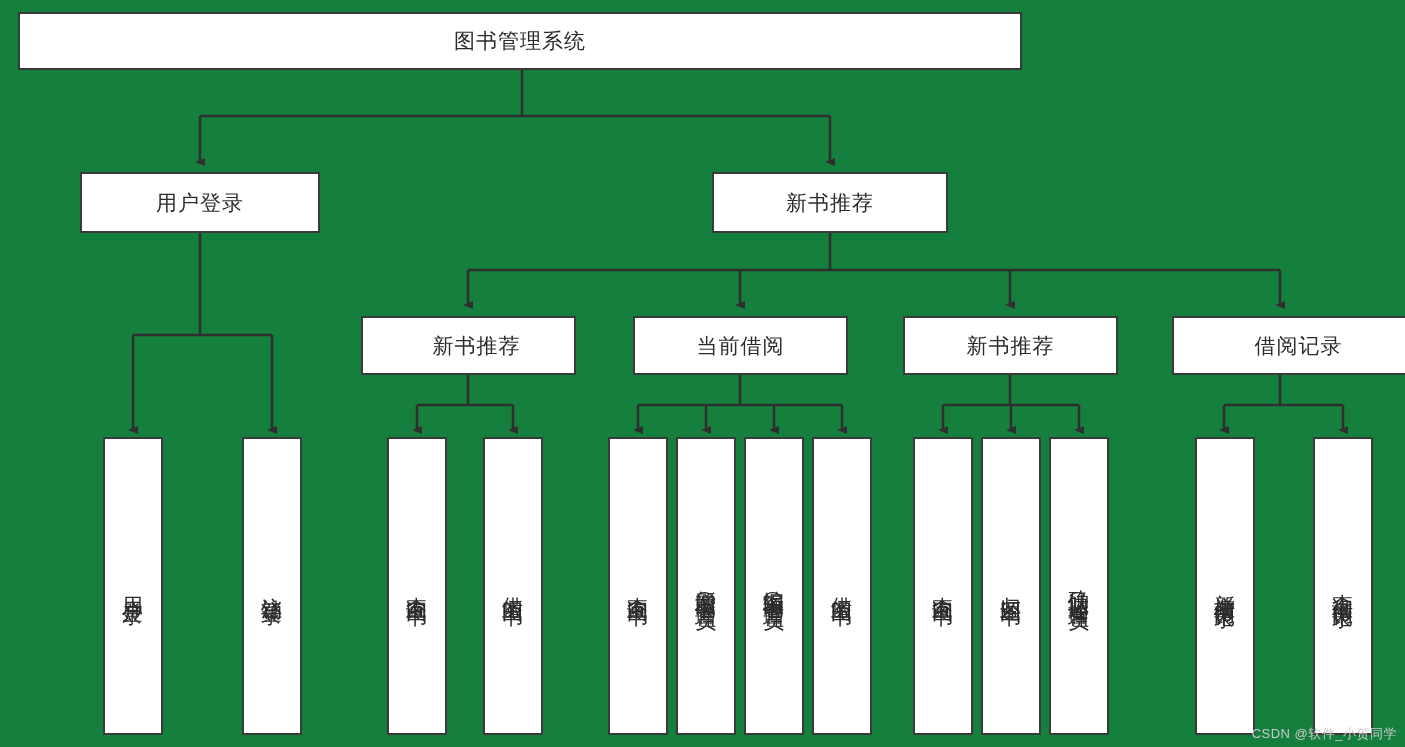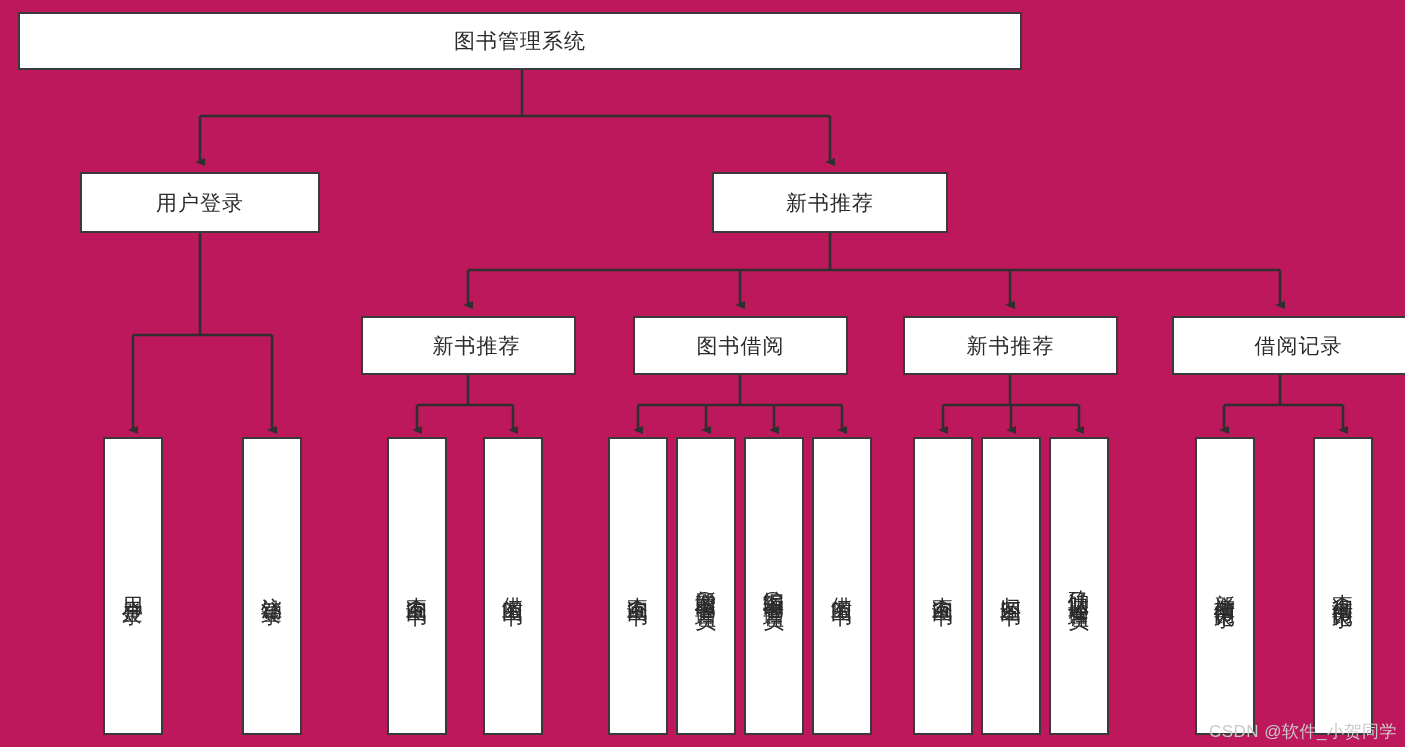--- a/index.html
+++ b/index.html
@@ -5,21 +5,21 @@
 <style>
   html,body{margin:0;padding:0;background:#ffffff;}
   body{
     font-family:"Liberation Sans","DejaVu Sans",sans-serif;
     -webkit-font-smoothing:antialiased;
   }
   #canvas{
     position:relative;
     width:1405px;
     height:747px;
-    background:#be185d;
+    background:#15803d;
     overflow:hidden;
   }
   .edges{
     position:absolute;
     left:0; top:0;
     width:1405px;
     height:747px;
     pointer-events:none;
   }
   .node{
@@ -50,21 +50,21 @@
   }
   .node.vert .vtext{
     writing-mode:vertical-rl;
     text-orientation:upright;
     display:block;
   }
   .watermark{
     position:absolute;
     right:8px;
     bottom:4px;
-    font-size:17px;
+    font-size:13px;
     color:#c9c9c9;
     letter-spacing:0.5px;
     white-space:nowrap;
     user-select:none;
   }
 </style>
 </head>
 <body>
 
 <div id="canvas">
@@ -127,21 +127,21 @@
     <span>用户登录</span>
   </div>
   <div class="node horiz" style="left:712px; top:172px; width:236px; height:61px;">
     <span>新书推荐</span>
   </div>
 
   <div class="node horiz" style="left:361px; top:316px; width:215px; height:59px;padding-left:16px;">
     <span>新书推荐</span>
   </div>
   <div class="node horiz" style="left:633px; top:316px; width:215px; height:59px;">
-    <span>图书借阅</span>
+    <span>当前借阅</span>
   </div>
   <div class="node horiz" style="left:903px; top:316px; width:215px; height:59px;">
     <span>新书推荐</span>
   </div>
   <div class="node horiz" style="left:1172px; top:316px; width:253px; height:59px;">
     <span>借阅记录</span>
   </div>
 
   <div class="node vert" style="left:103px; top:437px; width:60px; height:298px;">
     <span class="vtext">用户登录</span>

